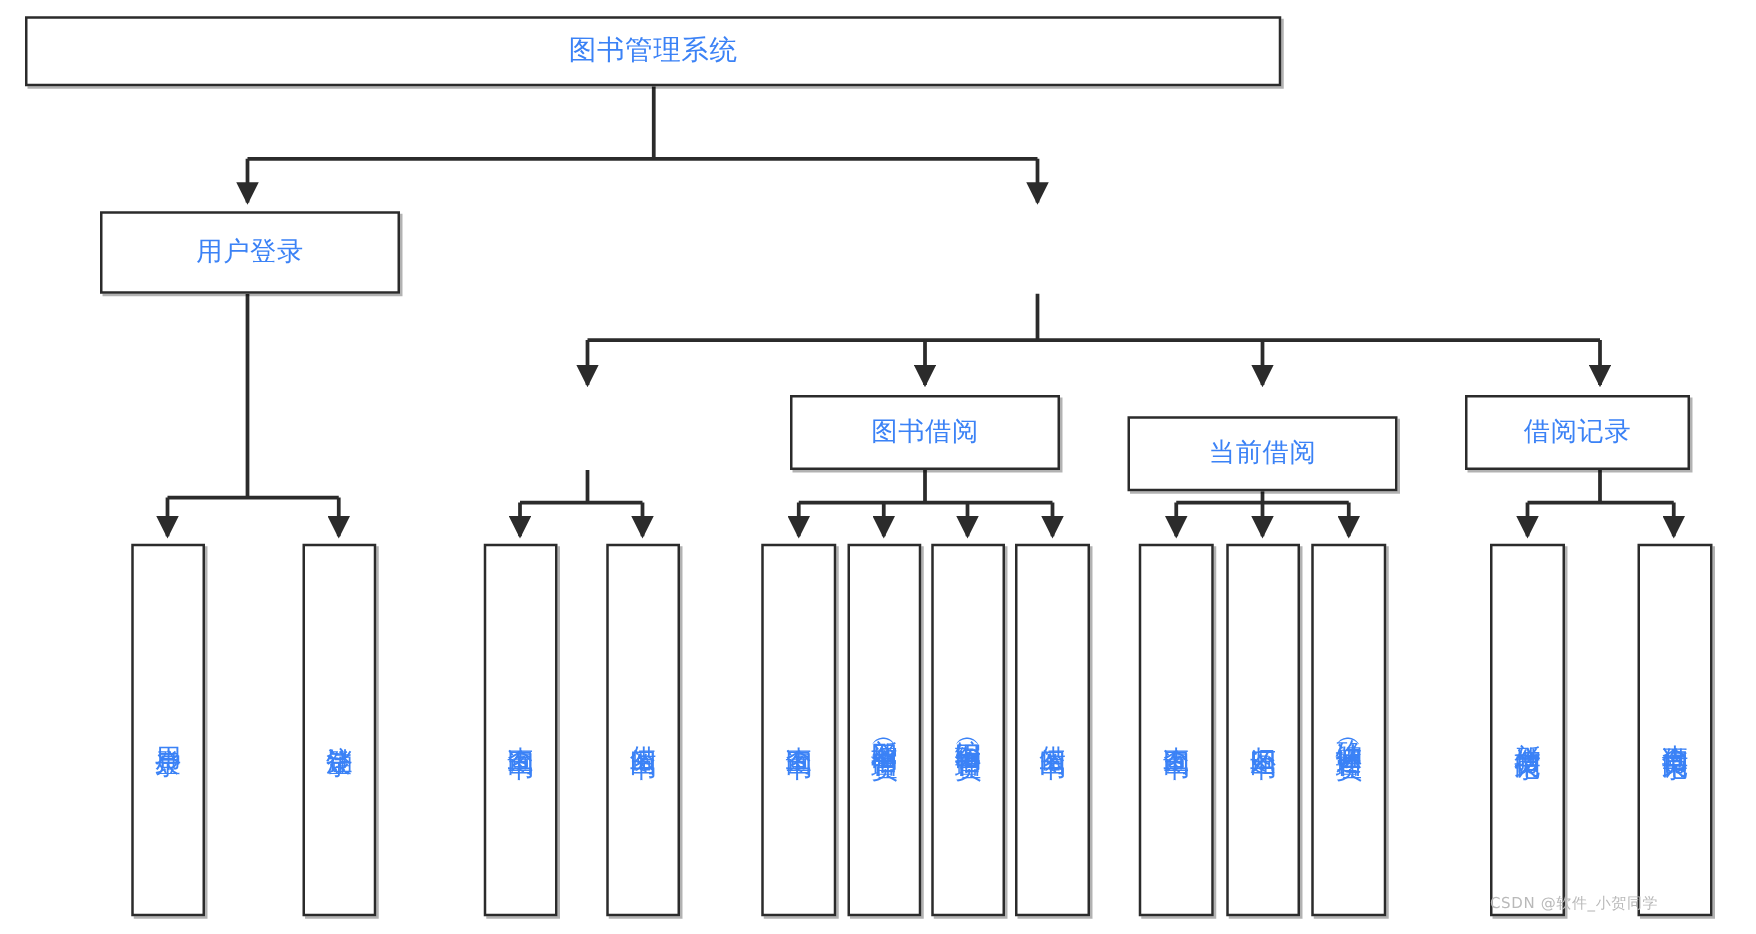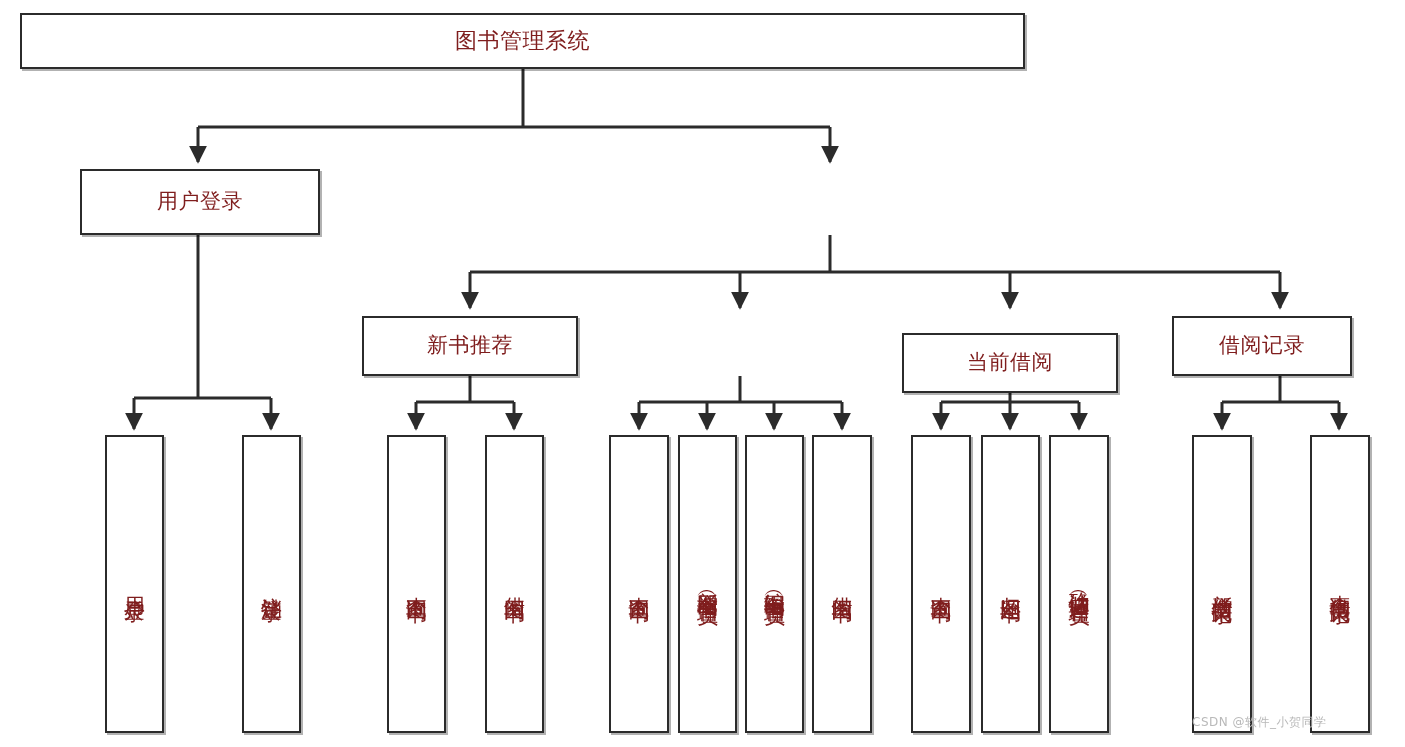--- a/index.html
+++ b/index.html
@@ -28,21 +28,21 @@
   }
   .node {
     position: absolute;
     box-sizing: border-box;
     background: #ffffff;
     border: 2px solid #2b2b2b;
     box-shadow: 2px 2px 0 0 rgba(0,0,0,0.30);
     display: flex;
     align-items: center;
     justify-content: center;
-    color: #7f1d1d;
+    color: #3b82f6;
   }
   .node .label {
     display: block;
     text-align: center;
     line-height: 1.12;
     white-space: nowrap;
   }
   
   .node.horiz .label {
     writing-mode: horizontal-tb;
@@ -132,22 +132,22 @@
   </svg>
 
   <div class="node horiz root" style="left:20px; top:13px; width:1005px; height:56px;">
     <span class="label">图书管理系统</span>
   </div>
 
   <div class="node horiz" style="left:80px; top:169px; width:240px; height:66px;">
     <span class="label">用户登录</span>
   </div>
 
-  <div class="node horiz" style="left:362px; top:316px; width:216px; height:60px;">
-    <span class="label">新书推荐</span>
+  <div class="node horiz" style="left:632px; top:316px; width:216px; height:60px;">
+    <span class="label">图书借阅</span>
   </div>
   <div class="node horiz" style="left:902px; top:316px; width:216px; height:60px;margin-top:17px;">
     <span class="label">当前借阅</span>
   </div>
   <div class="node horiz" style="left:1172px; top:316px; width:180px; height:60px;">
     <span class="label">借阅记录</span>
   </div>
 
   <div class="node vert" style="left:105px; top:435px; width:59px; height:298px;">
     <span class="label">用户登录</span>

